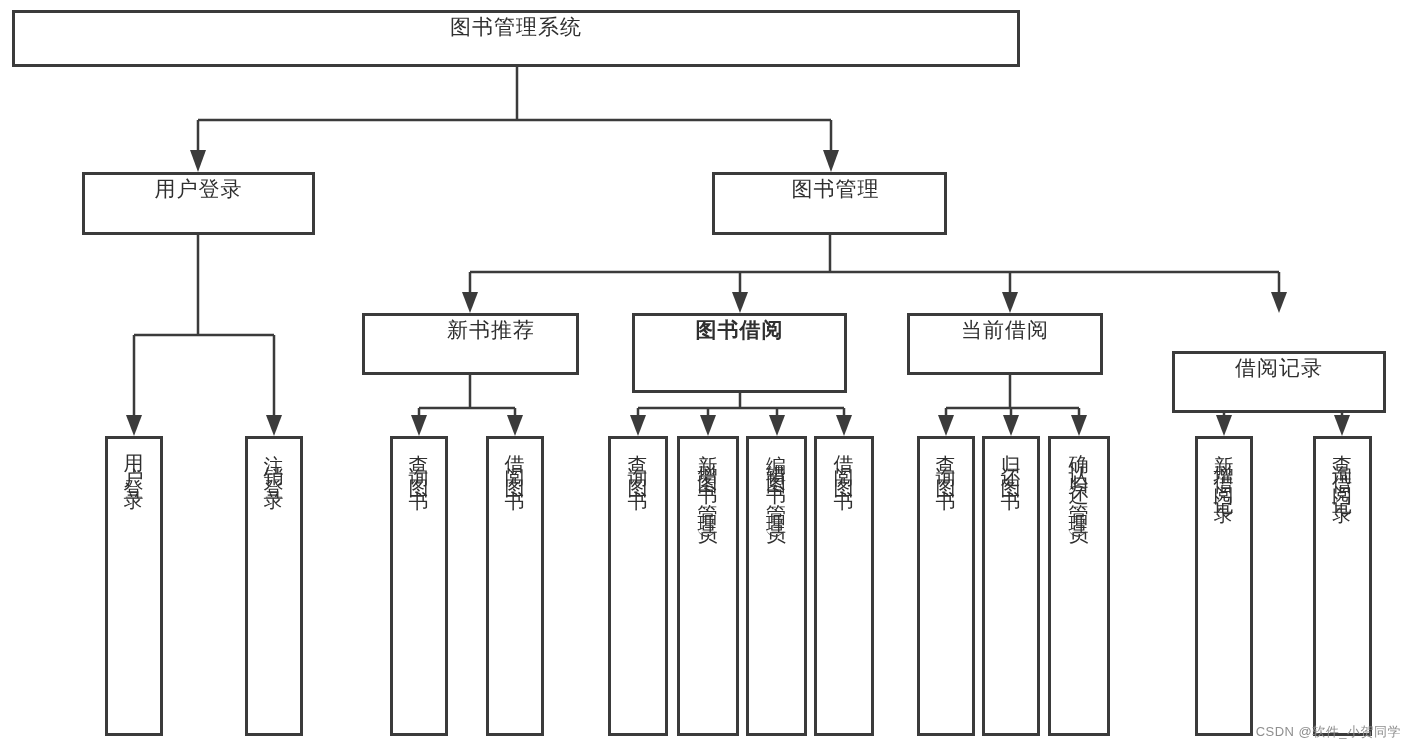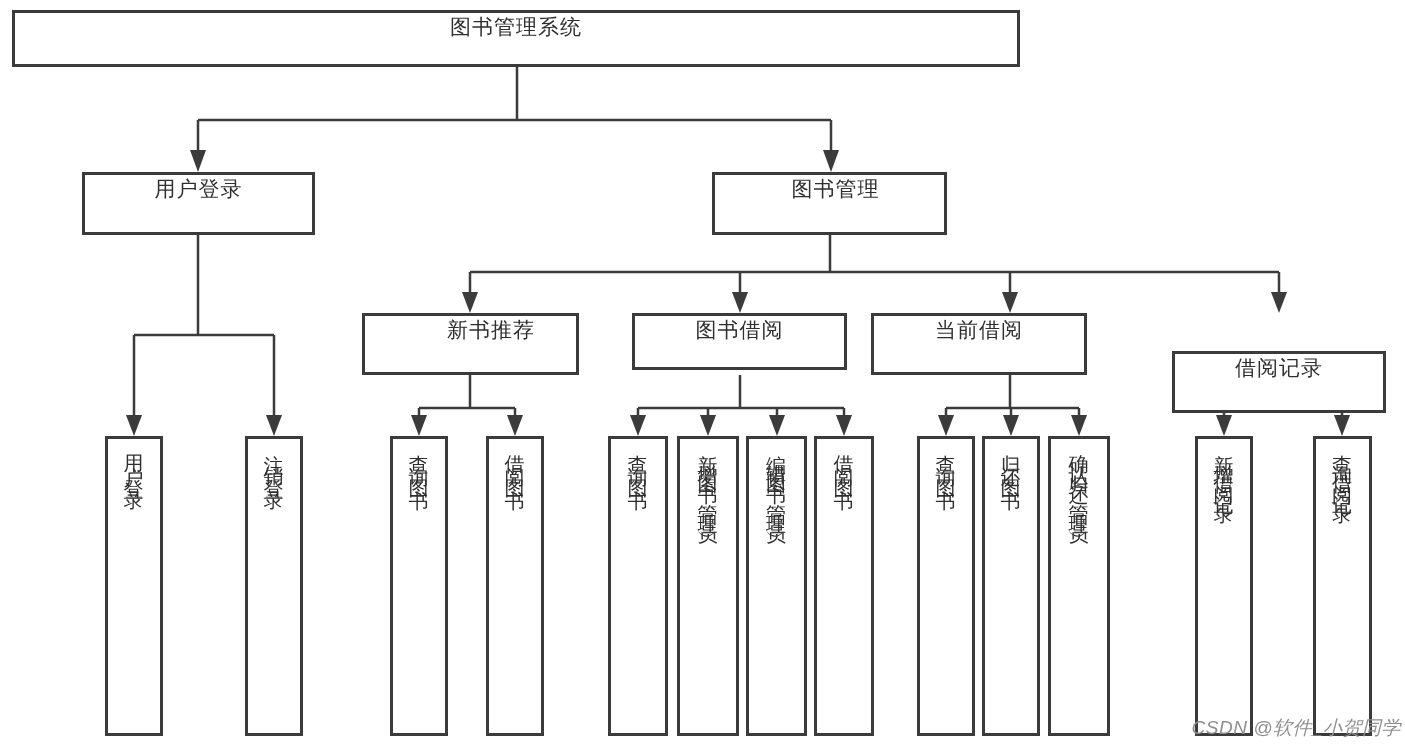--- a/index.html
+++ b/index.html
@@ -46,25 +46,24 @@
     line-height: 1;
     white-space: nowrap;
   }
   .box.v .vtext.tight {
     letter-spacing: 10px;
   }
   .watermark {
     position: absolute;
     right: 4px;
     bottom: 6px;
-    font-size: 19px;
+    font-size: 13px;
     color: #8f8f8f;
     letter-spacing: 0.5px;
     z-index: 5;
-    font-style: italic;
   }
 </style>
 </head>
 <body>
 
 <div class="canvas">
 
   <svg class="wires" viewBox="0 0 1405 747" xmlns="http://www.w3.org/2000/svg">
     <g stroke="#3b3b3b" stroke-width="2.5" fill="none">
 
@@ -112,24 +111,24 @@
   <div class="box h" style="left:82px; top:172px; width:233px; height:63px;">
     <span>用户登录</span>
   </div>
   <div class="box h" style="left:712px; top:172px; width:235px; height:63px;padding-left:12px;">
     <span>图书管理</span>
   </div>
 
   <div class="box h" style="left:362px; top:313px; width:217px; height:62px;padding-left:41px;">
     <span>新书推荐</span>
   </div>
-  <div class="box h" style="left:632px; top:313px; width:215px; height:57px;">
+  <div class="box h" style="left:632px; top:313px; width:215px; height:80px;font-weight:bold;">
     <span>图书借阅</span>
   </div>
-  <div class="box h" style="left:871px; top:313px; width:216px; height:62px;">
+  <div class="box h" style="left:907px; top:313px; width:196px; height:62px;">
     <span>当前借阅</span>
   </div>
   <div class="box h" style="left:1172px; top:313px; width:214px; height:62px;margin-top:38px;">
     <span>借阅记录</span>
   </div>
 
   <div class="box v" style="left:105px; top:436px; width:58px; height:300px;">
     <span class="vtext">用户登录</span>
   </div>
   <div class="box v" style="left:245px; top:436px; width:58px; height:300px;">

